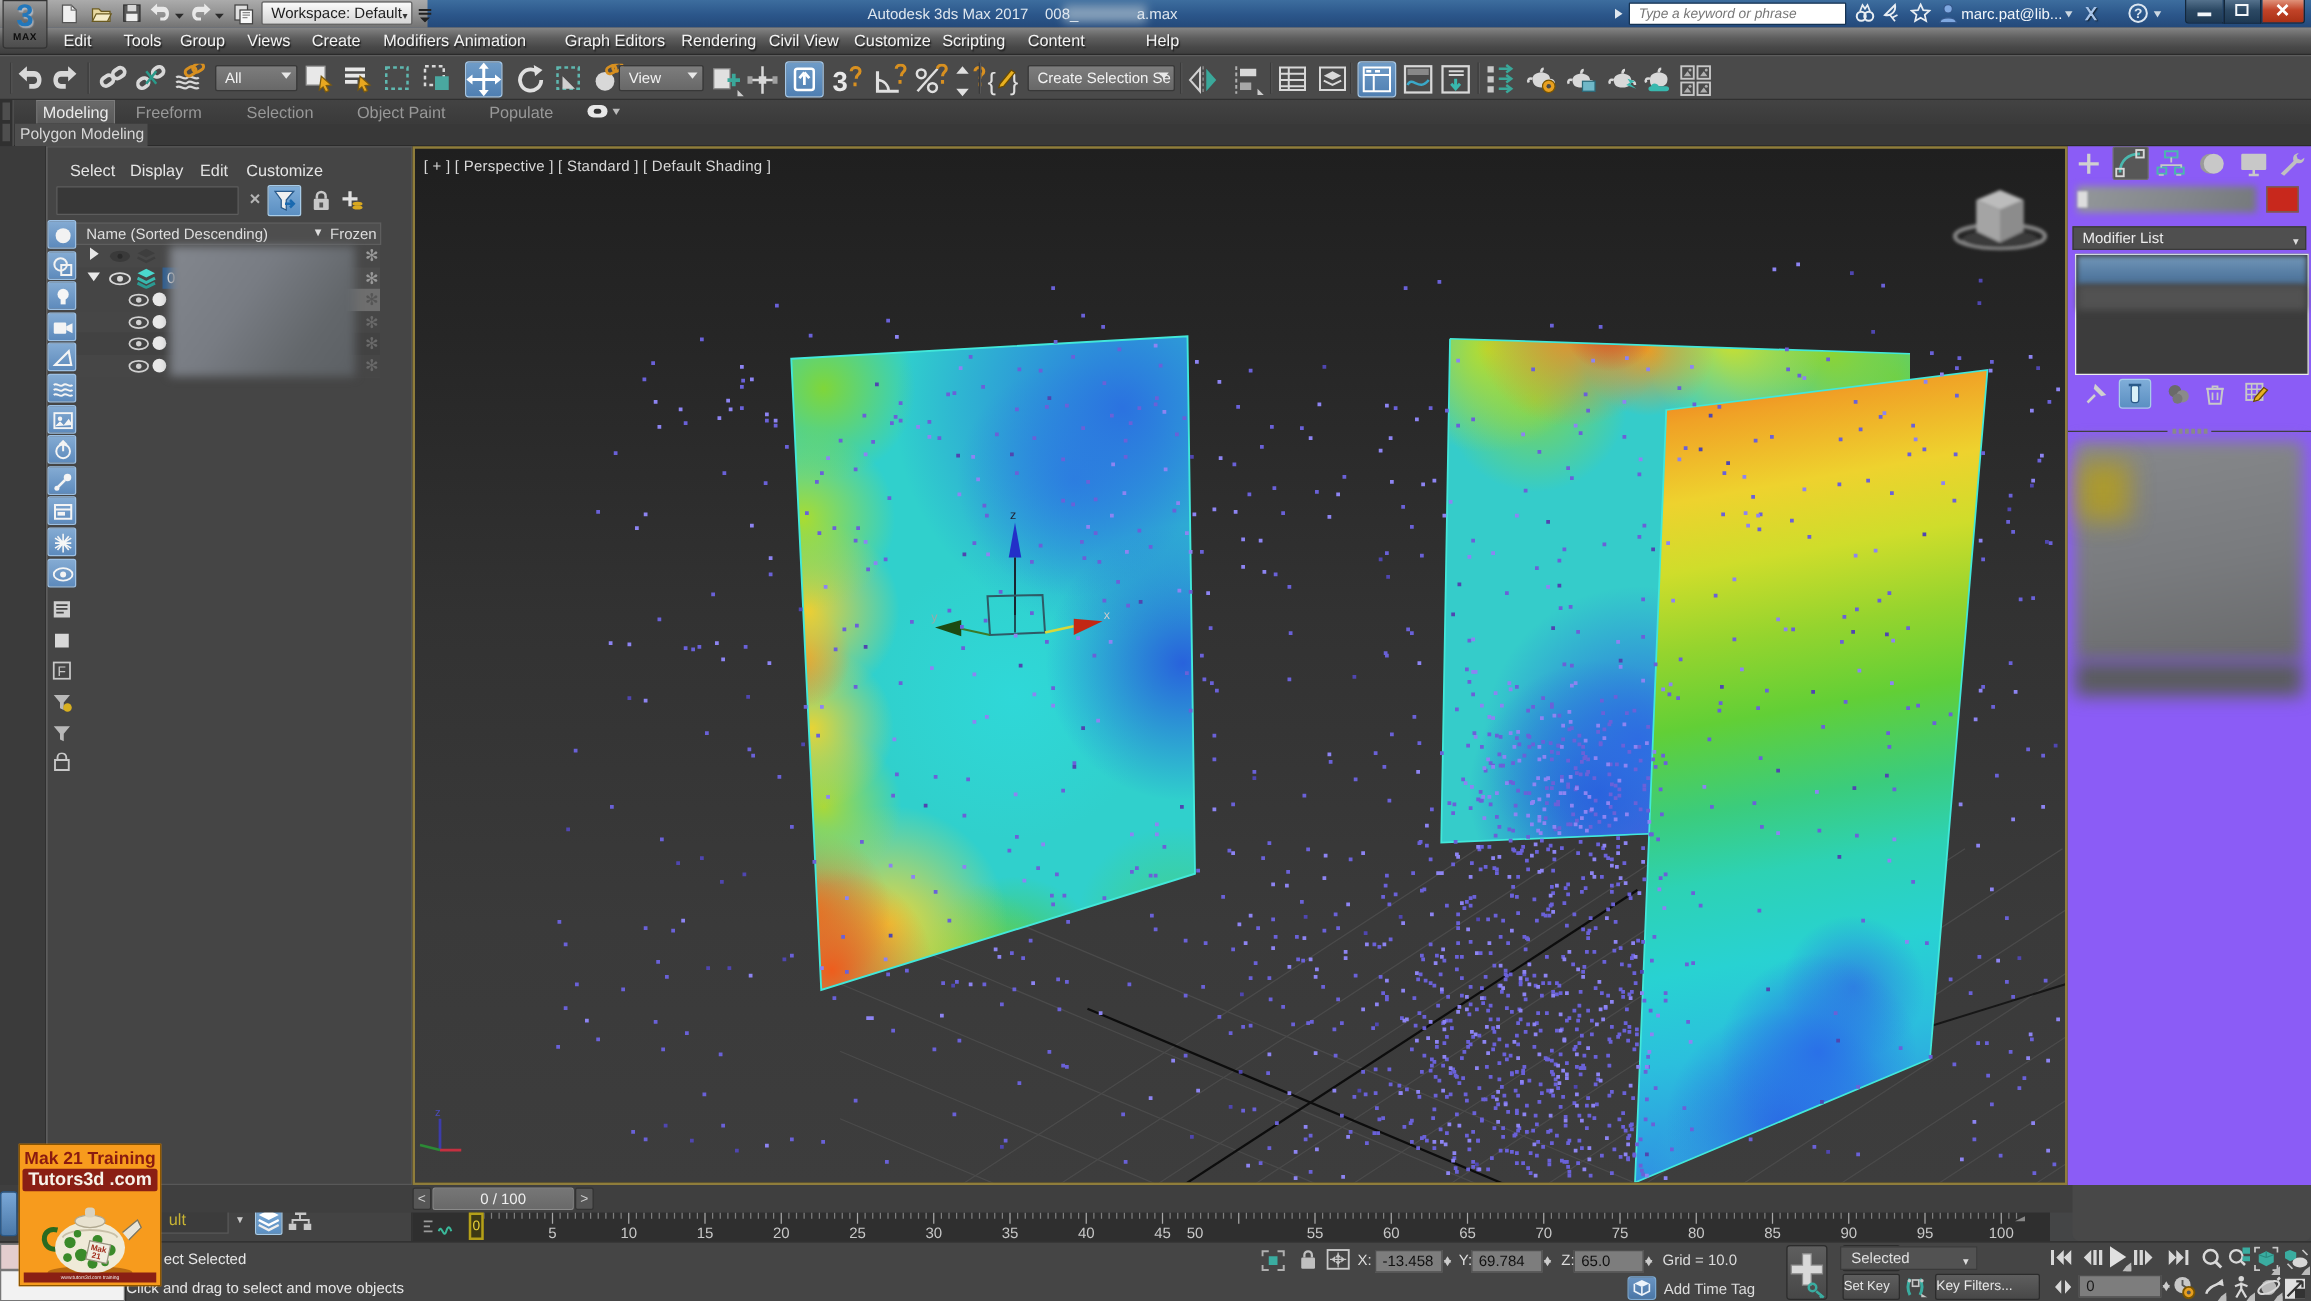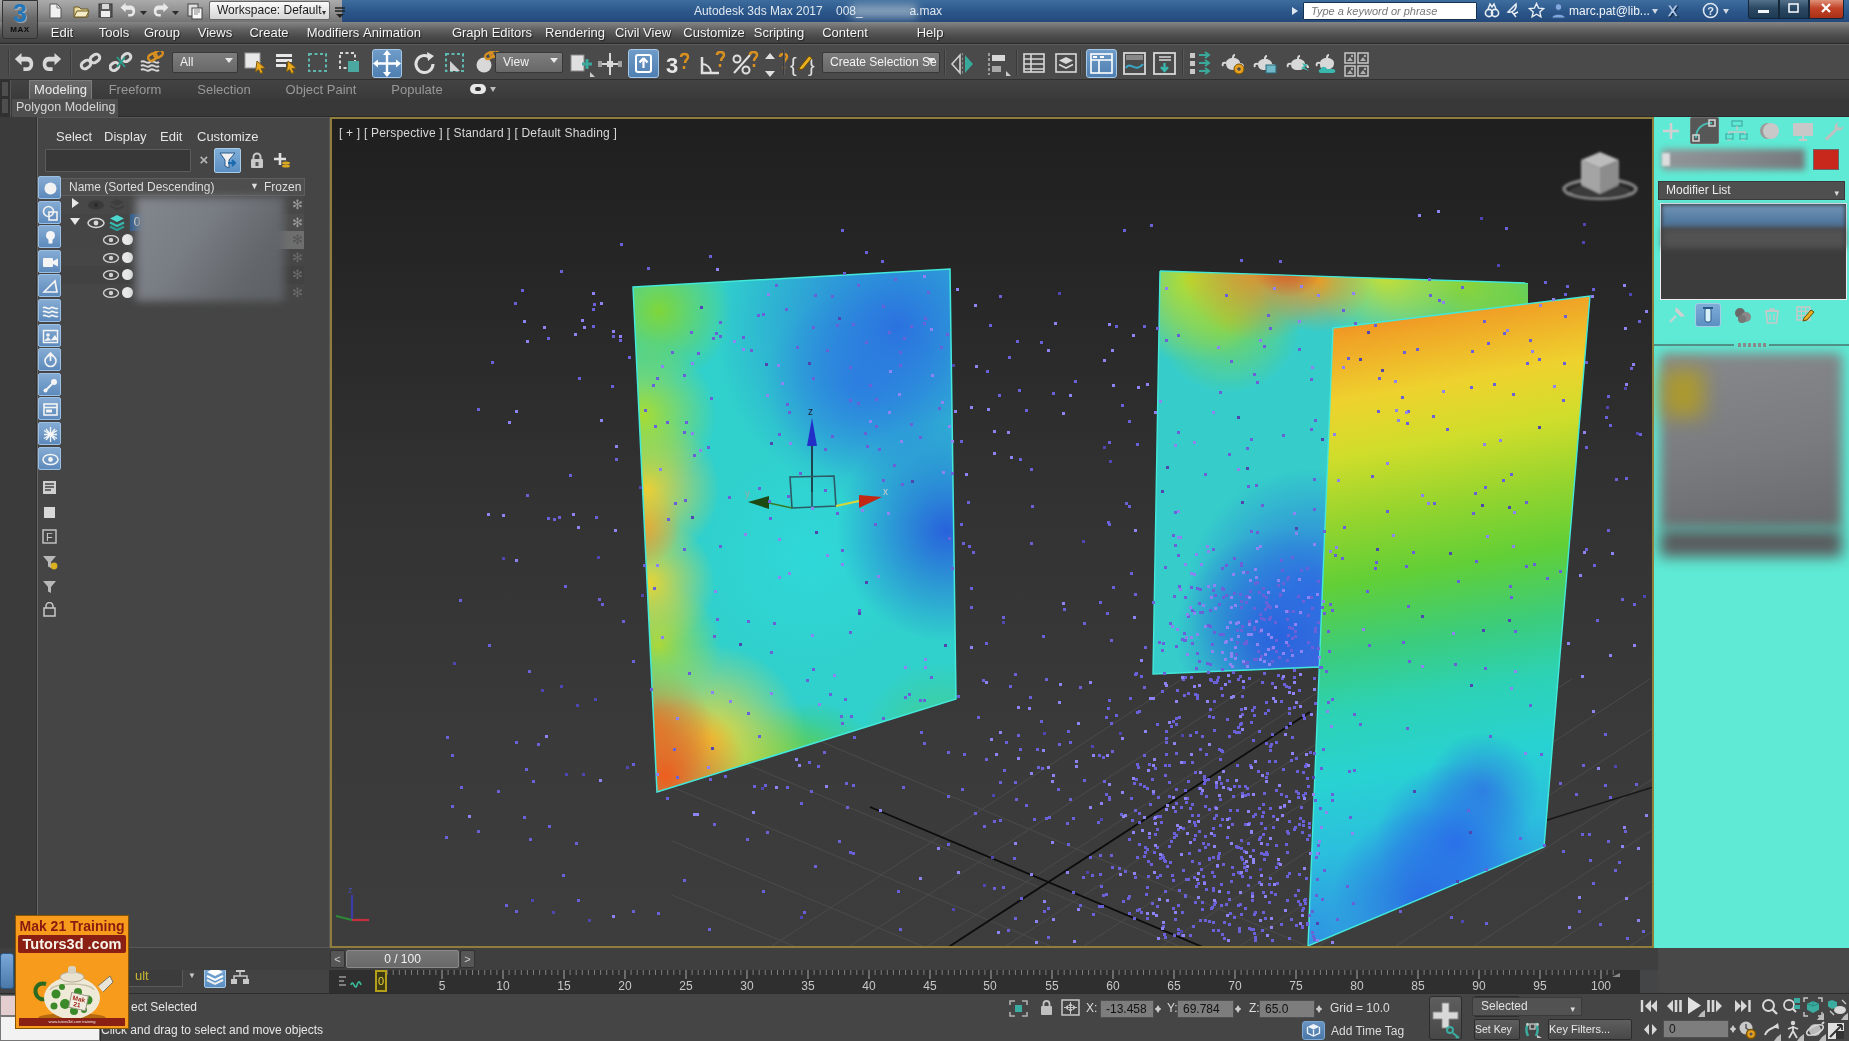--- a/index.html
+++ b/index.html
@@ -65,21 +65,21 @@
 
 #vp{left:330px;top:117px;width:1324px;height:831px;background:#181818;}
 #vpi{left:2px;top:2px;width:1320px;height:827px;background:linear-gradient(#1f1f1f 0%,#262626 18%,#323232 45%,#3a3a3a 75%,#3d3d3d 100%);overflow:hidden;}
 #vpborder{left:330px;top:117px;width:1324px;height:831px;border:2px solid #8f7d3b;pointer-events:none;z-index:9;}
 #vplabel{left:7px;top:7px;font-size:12px;color:#d8d8d8;z-index:6;letter-spacing:.2px;}
 .plane{position:absolute;z-index:2;}
 #vpsvg{left:0;top:0;z-index:3;}
 #dots1,#dots2,#dots3{position:absolute;left:0;top:0;width:3px;height:3px;z-index:4;}
 #dots2{width:3px;height:3px;}
 
-#rpanel{left:1654px;top:117px;width:195px;height:831px;background:#5eead4;overflow:hidden;}
+#rpanel{left:1654px;top:117px;width:195px;height:831px;background:#8b5cf6;overflow:hidden;}
 .rtabicon{position:absolute;top:2px;width:27px;height:24px;}
 #rname{left:8px;top:32px;width:143px;height:21px;background:linear-gradient(110deg,#93979a,#82868a 60%,#75797c);filter:blur(3px);}
 #rswatch{left:159px;top:32px;width:26px;height:21px;background:#c8281c;border:1px solid #666;}
 #modlist{left:4px;top:64px;width:187px;height:19px;background:#4f4f4f;border:1px solid #393939;font-size:12px;color:#ececec;line-height:17px;padding-left:7px;}
 #modlist:after{content:"▾";position:absolute;right:5px;top:3px;font-size:9px;color:#ddd;}
 #stackbox{left:6px;top:86px;width:187px;height:97px;background:#3c3c3c;border:1px solid #ededed;}
 #stacksel{left:1px;top:1px;width:183px;height:23px;background:linear-gradient(#7296b8,#567da3 60%,#4a6f96);filter:blur(2px);}
 #stackrow2{left:1px;top:24px;width:183px;height:20px;background:#525252;filter:blur(3px);}
 .rbtn{position:absolute;top:187px;width:22px;height:22px;}
 #rsplit{left:0;top:224px;width:195px;height:8px;}
@@ -1231,21 +1231,21 @@
       <span style="left:51px;">0</span>
       <span style="left:112px;">5</span>
       <span style="left:173px;">10</span>
       <span style="left:234px;">15</span>
       <span style="left:295px;">20</span>
       <span style="left:356px;">25</span>
       <span style="left:417px;">30</span>
       <span style="left:478px;">35</span>
       <span style="left:539px;">40</span>
       <span style="left:600px;">45</span>
-      <span style="left:660px;text-align:center;">50</span>
+      <span style="left:626px;text-align:center;">50</span>
       <span style="left:722px;">55</span>
       <span style="left:783px;">60</span>
       <span style="left:844px;">65</span>
       <span style="left:905px;">70</span>
       <span style="left:966px;">75</span>
       <span style="left:1027px;">80</span>
       <span style="left:1088px;">85</span>
       <span style="left:1149px;">90</span>
       <span style="left:1210px;">95</span>
       <span style="left:1271px;">100</span>

